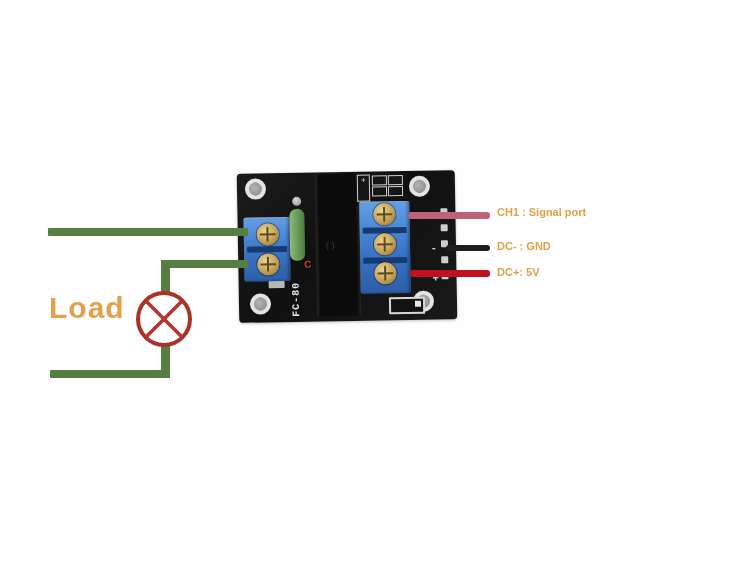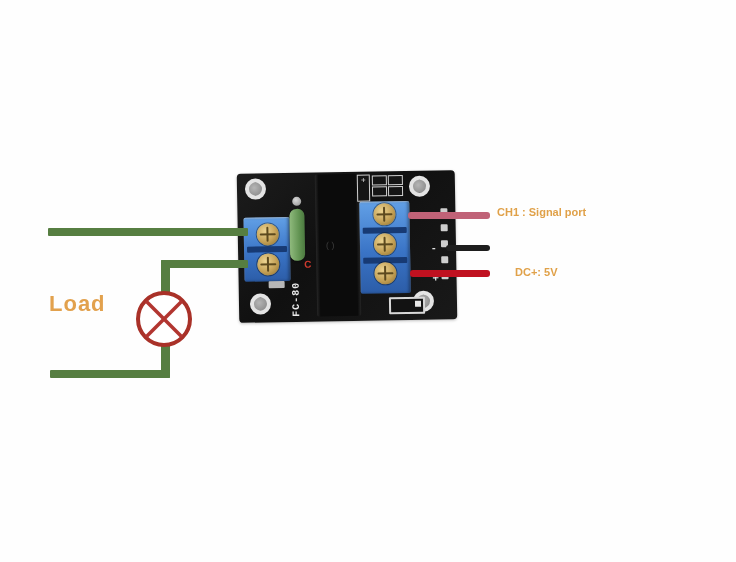--- a/index.html
+++ b/index.html
@@ -7,21 +7,21 @@
   .stage { position:relative; width:736px; height:562px; background:#fefefe; overflow:hidden; }
 
   
   .wire-green { position:absolute; background:#567e41; z-index:4; border-radius:1px; }
   .w-top    { left:48px;  top:228px; width:200px; height:8px; }
   .w-mid    { left:161px; top:260px; width:87px;  height:8px; }
   .w-vert   { left:161px; top:260px; width:9px;   height:118px; }
   .w-bottom { left:50px;  top:370px; width:120px; height:8px; }
 
   .load-label { position:absolute; left:49px; top:291px; z-index:5;
-                font-size:22px; font-weight:bold; color:#e2a14d; letter-spacing:1px; }
+                font-size:30px; font-weight:bold; color:#e2a14d; letter-spacing:1px; }
 
   .lamp { position:absolute; left:135px; top:290px; z-index:5; }
 
   
   .module { position:absolute; left:238px; top:172px; width:218px; height:149px; z-index:3;
             background:linear-gradient(135deg,#1c1c1c,#101010 45%,#191919);
             border-radius:4px; transform:rotate(-1deg); box-shadow:0 1px 3px rgba(0,0,0,.25); }
 
   .hole { position:absolute; width:13px; height:13px; border:4px solid #e4e4e4;
           background:radial-gradient(circle at 40% 40%, #b5b5b5, #848484); border-radius:50%; }
@@ -83,21 +83,21 @@
 
   
   .ctl-wire { position:absolute; z-index:6; border-radius:3px; }
   .wire-signal { left:408px; top:212px; width:82px; height:7px; background:#c06277; }
   .wire-gnd    { left:446px; top:245px; width:44px; height:6px; background:#1e1e1e; }
   .wire-power  { left:410px; top:270px; width:80px; height:7px; background:#c01120; }
 
   .pin-label { position:absolute; z-index:6; font-size:11px; font-weight:bold; color:#e0a149; white-space:nowrap; }
   .lbl-signal { left:497px; top:206px; }
   .lbl-gnd    { left:497px; top:240px; }
-  .lbl-power  { left:497px; top:266px;margin-left:18px; }
+  .lbl-power  { left:497px; top:266px; }
 </style>
 </head>
 <body>
 
 <div class="stage">
 
   <div class="wire-green w-top"></div>
   <div class="wire-green w-mid"></div>
   <div class="wire-green w-vert"></div>
   <div class="wire-green w-bottom"></div>
@@ -159,15 +159,16 @@
 
     <div class="silk-rect"></div>
     <div class="smudge"></div>
   </div>
 
   <div class="ctl-wire wire-signal"></div>
   <div class="ctl-wire wire-gnd"></div>
   <div class="ctl-wire wire-power"></div>
 
   <div class="pin-label lbl-signal">CH1 : Signal port</div>
+  <div class="pin-label lbl-gnd">DC- : GND</div>
   <div class="pin-label lbl-power">DC+: 5V</div>
 
 </div>
 
 </body></html>

